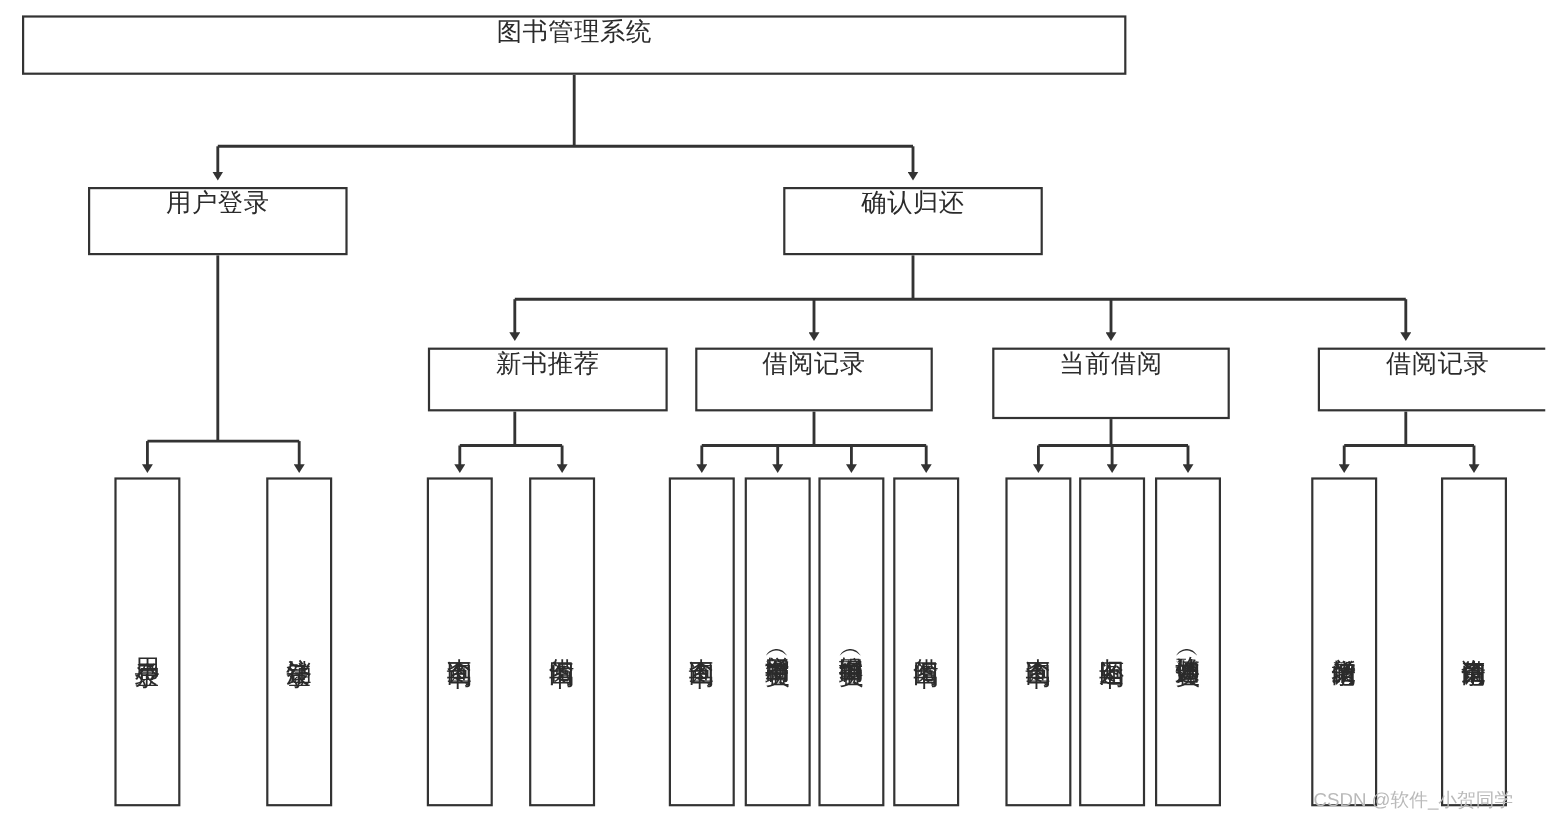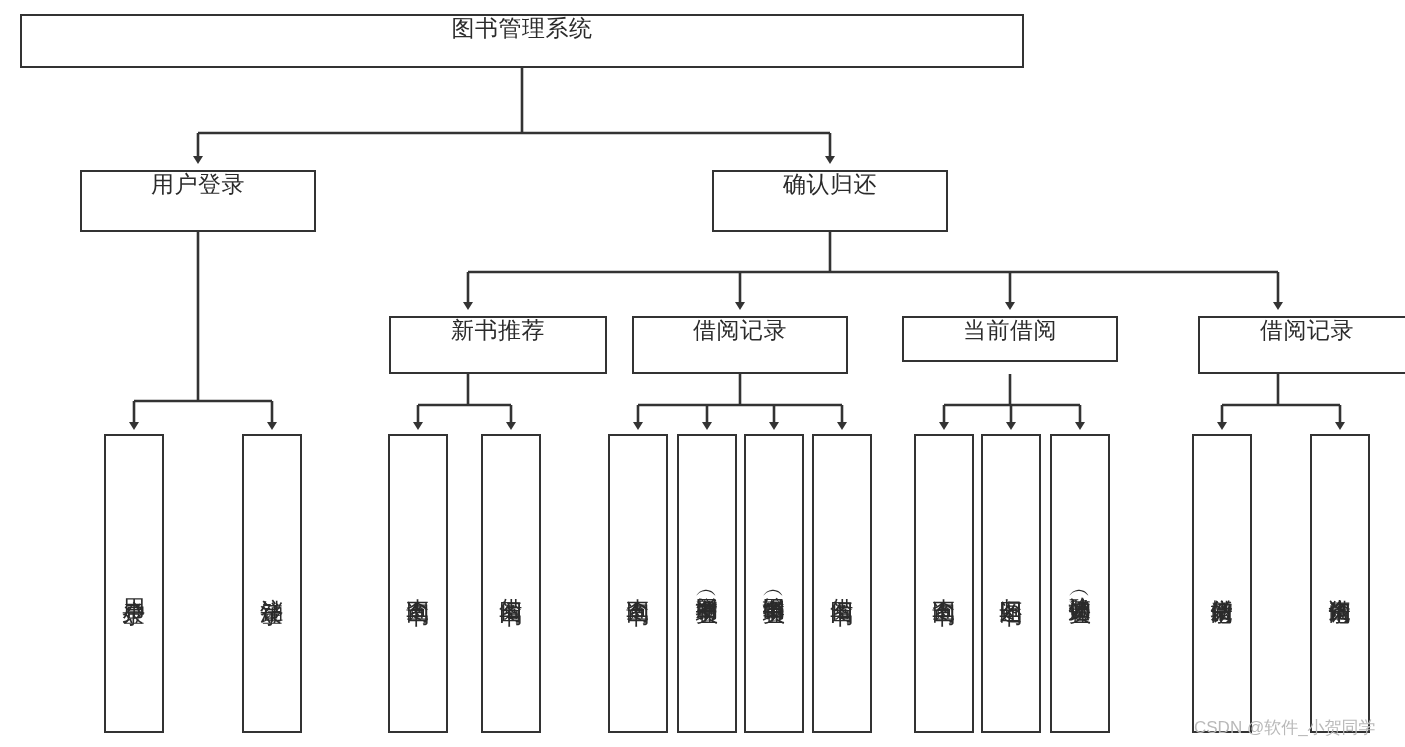--- a/index.html
+++ b/index.html
@@ -137,21 +137,21 @@
   <div class="node horiz" style="left:712px; top:170px; width:236px; height:62px;">
     <span class="label">确认归还</span>
   </div>
 
   <div class="node horiz" style="left:360px; top:316px; width:218px; height:58px;margin-left:29px;">
     <span class="label">新书推荐</span>
   </div>
   <div class="node horiz" style="left:632px; top:316px; width:216px; height:58px;">
     <span class="label">借阅记录</span>
   </div>
-  <div class="node horiz" style="left:902px; top:316px; width:216px; height:46px;">
+  <div class="node horiz" style="left:902px; top:316px; width:216px; height:65px;">
     <span class="label">当前借阅</span>
   </div>
   <div class="node horiz" style="left:1170px; top:316px; width:218px; height:58px;margin-left:28px;">
     <span class="label">借阅记录</span>
   </div>
 
   <div class="node vert" style="left:104px; top:434px; width:60px; height:299px;">
     <span class="label">用户登录</span>
   </div>
   <div class="node vert" style="left:242px; top:434px; width:60px; height:299px;">

